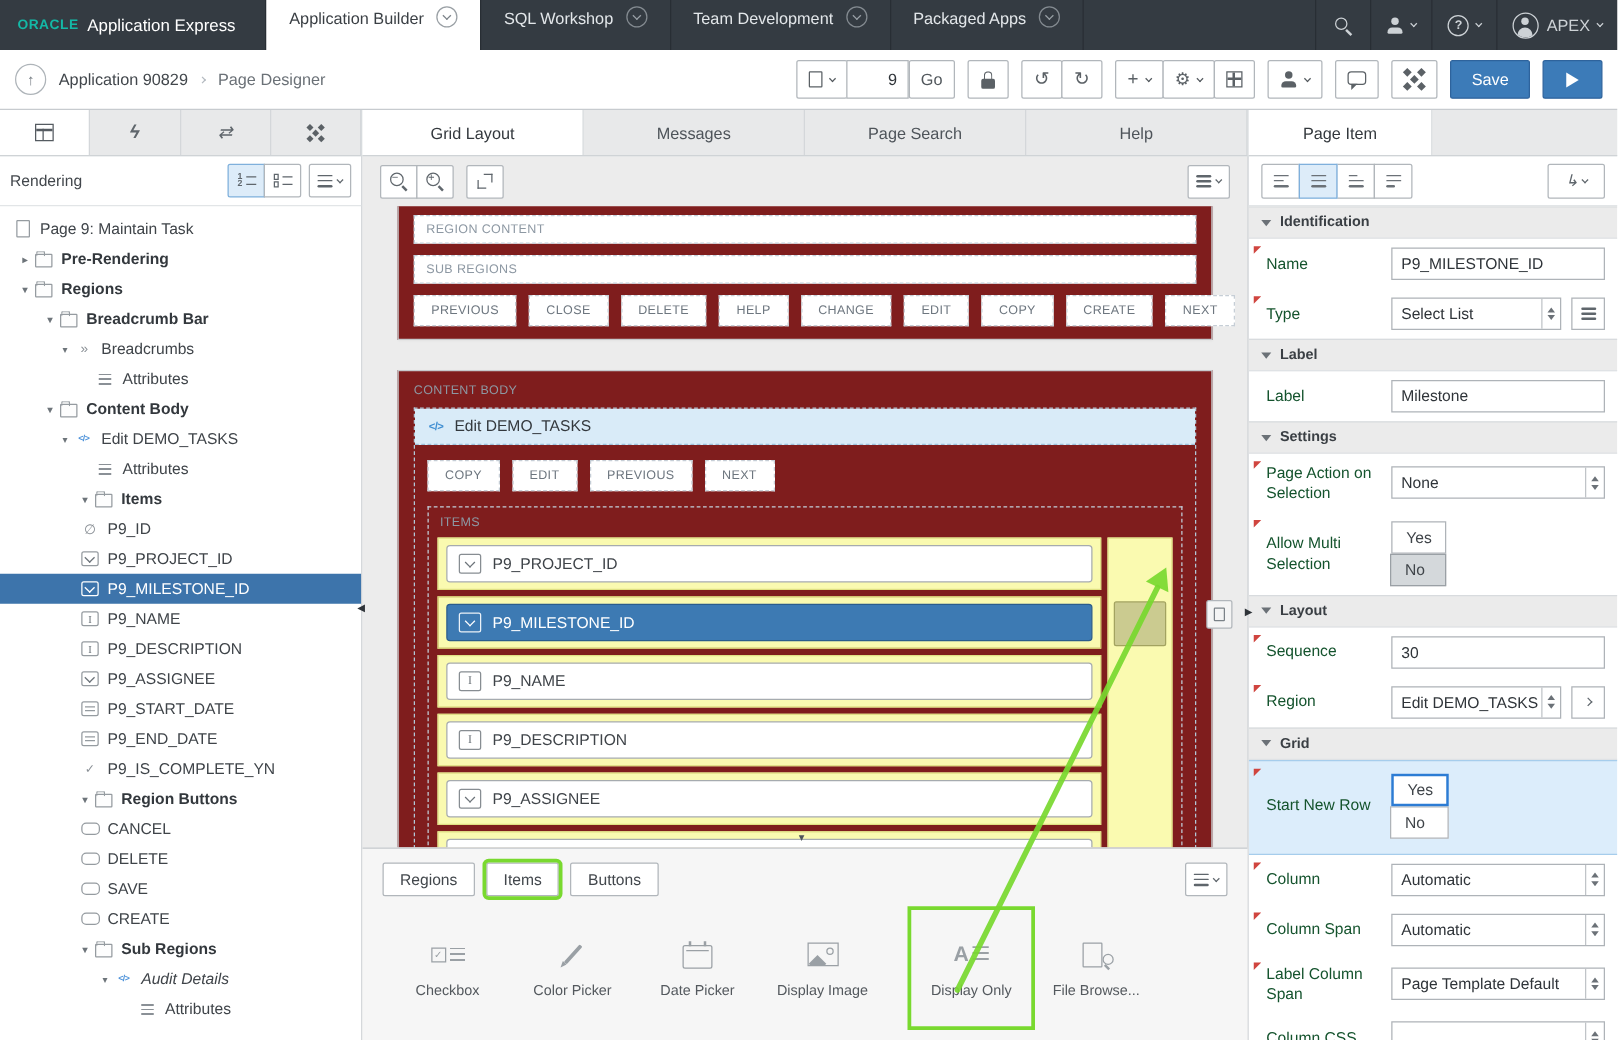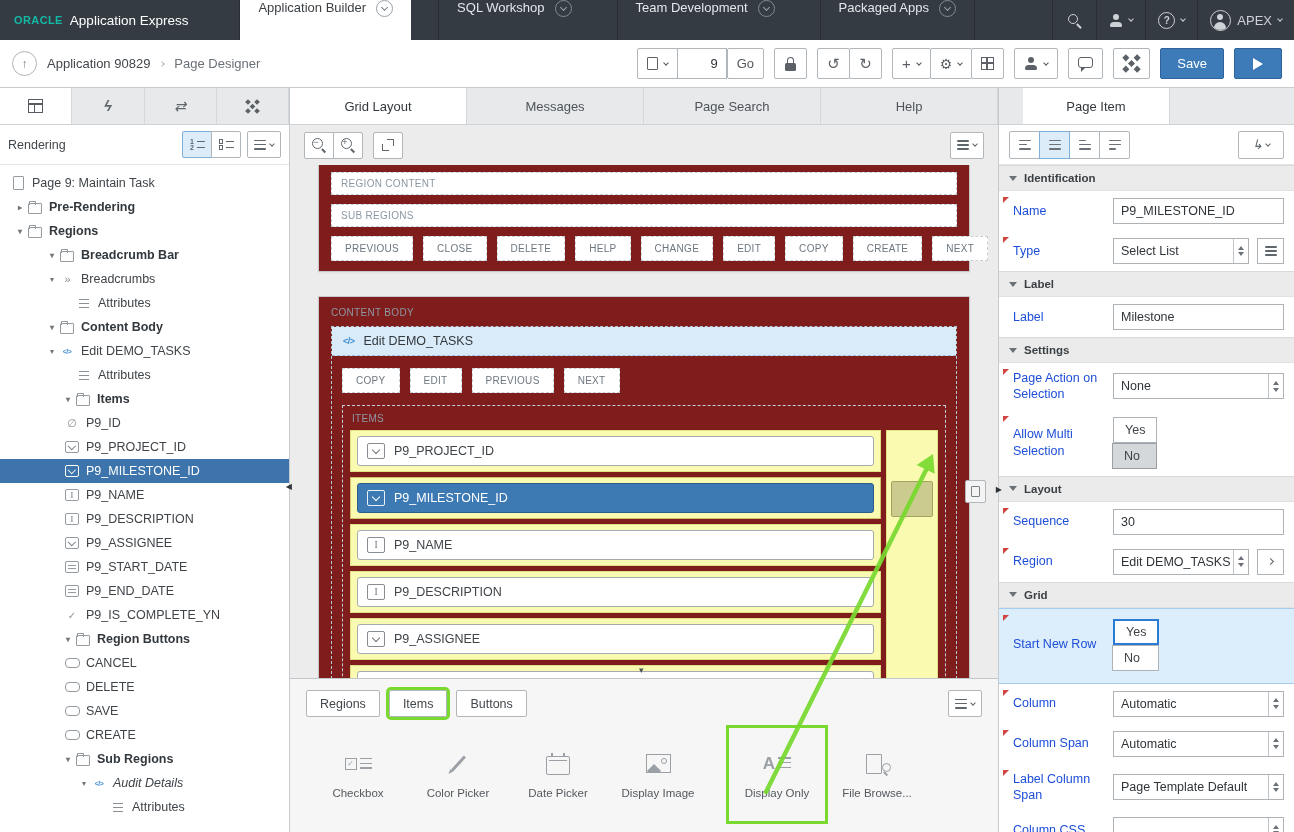--- a/index.html
+++ b/index.html
@@ -6,21 +6,21 @@
   html,body{width:1294px;height:832px;}
   body{font-family:"Liberation Sans",sans-serif;overflow:hidden;background:#fff;}
   .app{width:1294px;height:832px;position:relative;overflow:hidden;}
 
   
   .topbar{height:40px;background:#343b42;display:flex;align-items:stretch;color:#e3e7ea;font-size:13px;}
   .logo{display:flex;align-items:center;gap:7px;padding:0 24px 0 14px;}
   .oracle{color:#14b8a6;font-weight:bold;font-size:11px;letter-spacing:.4px;}
   .prod{color:#fff;font-size:13.5px;}
   .top-tabs{display:flex;}
-  .top-tab{display:flex;align-items:flex-start;gap:10px;padding:0 18px;border-left:1px solid #282e34;cursor:default;margin-left:27px;}
+  .top-tab{display:flex;align-items:flex-end;gap:10px;padding:18px 18px;border-left:1px solid #282e34;cursor:default;}
   .top-tab.last{border-right:1px solid #282e34;}
   .top-tab.active{background:#fff;color:#3a3f44;}
   .circ{width:17px;height:17px;border:1px solid #848b91;border-radius:50%;display:inline-flex;align-items:center;justify-content:center;color:#9aa1a7;flex:none;}
   .top-tab.active .circ{border-color:#9aa0a5;color:#7b8288;}
   .chv{display:inline-block;width:5px;height:5px;border-right:1.5px solid currentColor;border-bottom:1.5px solid currentColor;transform:rotate(45deg);margin-top:-2px;}
   .chv.sm{width:4px;height:4px;}
   .chv.right{transform:rotate(-45deg);margin-top:0;}
   .top-right{margin-left:auto;display:flex;}
   .top-icon-btn{display:flex;align-items:center;justify-content:center;gap:6px;min-width:44px;border-left:1px solid #282e34;padding:0 12px;color:#cdd2d6;}
   .i-search{position:relative;width:15px;height:15px;}
@@ -97,21 +97,21 @@
 
   
   .tree{flex:1;overflow:hidden;padding-top:6px;font-size:12.5px;color:#3f4449;}
   .trow{height:24px;display:flex;align-items:center;white-space:nowrap;cursor:default;}
   .trow.bold{font-weight:bold;color:#33383d;}
   .trow.italic .tlabel{font-style:italic;}
   .trow.selected{background:#3d74ab;color:#fff;}
   .arrow{width:12px;flex:none;font-size:8px;color:#6d747a;text-align:center;margin-right:1px;font-style:normal;}
   .arrow.open::before{content:"▾";}
   .arrow.closed::before{content:"▸";}
-  .pd0{padding-left:10px}.pd1{padding-left:14px}.pd2{padding-left:46px}.pd3{padding-left:46px}
+  .pd0{padding-left:10px}.pd1{padding-left:14px}.pd2{padding-left:34px}.pd3{padding-left:46px}
   .pd4{padding-left:62px}.pd4l{padding-left:76px}.pd5{padding-left:78px}.pd5l{padding-left:64px}.pd6l{padding-left:110px}
   .ic{width:16px;height:14px;flex:none;margin-right:6px;display:inline-flex;align-items:center;justify-content:center;color:#8a9096;position:relative;font-style:normal;}
   .ic-page::before{content:"";width:9px;height:12px;border:1.2px solid #959ba0;border-radius:1px;background:#fff;}
   .ic-folder::before{content:"";width:12px;height:9px;border:1.2px solid #959ba0;background:#fdfdfd;border-radius:1px;margin-top:2px;}
   .ic-folder::after{content:"";position:absolute;top:1px;left:2px;width:5px;height:3px;border:1.2px solid #959ba0;border-bottom:none;border-radius:1px 1px 0 0;}
   .ic-crumb::before{content:"»";font-size:11px;letter-spacing:-1px;}
   .ic-attrs::before{content:"";width:10px;height:9px;background:repeating-linear-gradient(to bottom,#8a9096 0 1.4px,transparent 1.4px 3.8px);}
   .ic-code::before{content:"</>";font-size:7px;font-weight:bold;color:#4a90d9;letter-spacing:-.5px;}
   .ic-hidden::before{content:"∅";font-size:11px;}
   .ic-select::before{content:"";position:absolute;inset:1px;border:1.2px solid #959ba0;border-radius:2px;background:#fff;}
@@ -192,40 +192,40 @@
   .gi-img::after{content:"";position:absolute;right:3px;top:3px;width:4px;height:4px;border-radius:50%;border:1.5px solid #9aa0a5;}
   .gd-a{font-size:17px;font-weight:bold;color:#9aa0a5;line-height:1;font-style:normal;}
   .gd-a::before{content:"A";}
   .gd-lines{width:13px;height:13px;background:repeating-linear-gradient(to bottom,#9aa0a5 0 1.5px,transparent 1.5px 4.8px);}
   .gf-doc{width:16px;height:20px;border:1.5px solid #9aa0a5;border-radius:1px;}
   .gf-mag{position:relative;width:13px;height:13px;margin-left:-9px;margin-top:11px;}
   .gf-mag::before{content:"";position:absolute;width:7px;height:7px;border:1.5px solid #9aa0a5;border-radius:50%;background:#f6f6f6;}
   .gf-mag::after{content:"";position:absolute;left:8px;top:8.5px;width:5px;height:1.5px;background:#9aa0a5;transform:rotate(45deg);transform-origin:left center;}
 
   
-  .rtabs{display:flex;height:37px;background:#e8e9ea;border-bottom:1px solid #cfd3d6;flex:none;padding-left:24px;}
+  .rtabs{display:flex;height:37px;background:#e8e9ea;border-bottom:1px solid #cfd3d6;flex:none;}
   .rtab{width:147px;background:#fff;display:flex;align-items:center;justify-content:center;font-size:13px;color:#33383d;border-right:1px solid #d4d7da;}
   .props-toolbar{height:40px;flex:none;display:flex;align-items:center;padding:0 10px;border-bottom:1px solid #e2e5e7;}
   .pbtn{width:31px;height:28px;border:1px solid #b1b6bb;background:#fff;display:inline-flex;align-items:center;justify-content:center;margin-left:-1px;color:#5f666c;gap:3px;}
   .pbtn.first{margin-left:0;border-radius:2px 0 0 2px;}
   .pbtn.last{border-radius:0 2px 2px 0;}
   .pbtn.active{background:#ddecf9;border-color:#7fb0dc;position:relative;z-index:1;}
   .pbtn.goto{margin-left:auto;width:46px;border-radius:2px;}
   .i-lines{width:12px;height:10px;display:flex;flex-direction:column;justify-content:space-between;}
   .i-lines i{height:1.5px;background:#6b7177;border-radius:1px;}
   .i-lines.v1 i:nth-child(2){width:72%;}
   .i-lines.v3 i:nth-child(1){width:60%;}
   .i-lines.v4 i:nth-child(3){width:60%;}
   .i-return::before{content:"↳";font-size:13px;color:#5f666c;}
   .props{flex:1;overflow:hidden;font-size:12.5px;}
   .psec-head{background:#ebebeb;border-top:1px solid #d8dbde;border-bottom:1px solid #dfe2e5;padding:6px 10px;display:flex;align-items:center;gap:7px;font-weight:bold;font-size:11.5px;color:#3a3f44;}
   .tri{width:0;height:0;border-left:4px solid transparent;border-right:4px solid transparent;border-top:5px solid #6b7177;}
   .prow{display:flex;align-items:center;gap:8px;padding:7px 10px 7px 14px;position:relative;}
   .prow.req::before{content:"";position:absolute;left:4px;top:6px;border-top:6px solid #d0453f;border-right:6px solid transparent;width:0;height:0;}
-  .plabel{width:92px;flex:none;color:#1d4ed8;line-height:1.3;}
+  .plabel{width:92px;flex:none;color:#14532d;line-height:1.3;}
   .pinput{flex:1;min-width:0;height:26px;border:1px solid #aeb3b8;padding:0 7px;font-size:12.5px;color:#2f3439;font-family:inherit;background:#fff;}
   .pselect{flex:1;min-width:0;height:26px;border:1px solid #aeb3b8;background:#fff;display:flex;align-items:stretch;}
   .pselect .val{flex:1;display:flex;align-items:center;padding:0 7px;white-space:nowrap;overflow:hidden;color:#2f3439;min-width:0;}
   .spin{width:15px;border-left:1px solid #c0c4c8;display:flex;flex-direction:column;align-items:center;justify-content:center;gap:2.5px;flex:none;}
   .spin::before{content:"";border-left:3.2px solid transparent;border-right:3.2px solid transparent;border-bottom:4px solid #6b7177;}
   .spin::after{content:"";border-left:3.2px solid transparent;border-right:3.2px solid transparent;border-top:4px solid #6b7177;}
   .sq-btn{width:27px;height:26px;flex:none;border:1px solid #aeb3b8;background:#fff;display:inline-flex;align-items:center;justify-content:center;color:#5f666c;}
   .tgl{display:flex;flex-direction:column;}
   .tbtn2{height:26px;padding:0 11px;border:1px solid #aeb3b8;background:#fff;display:inline-flex;align-items:center;font-size:12.5px;color:#3f4449;margin-left:-1px;}
   .tbtn2.fst{margin-left:0;}

